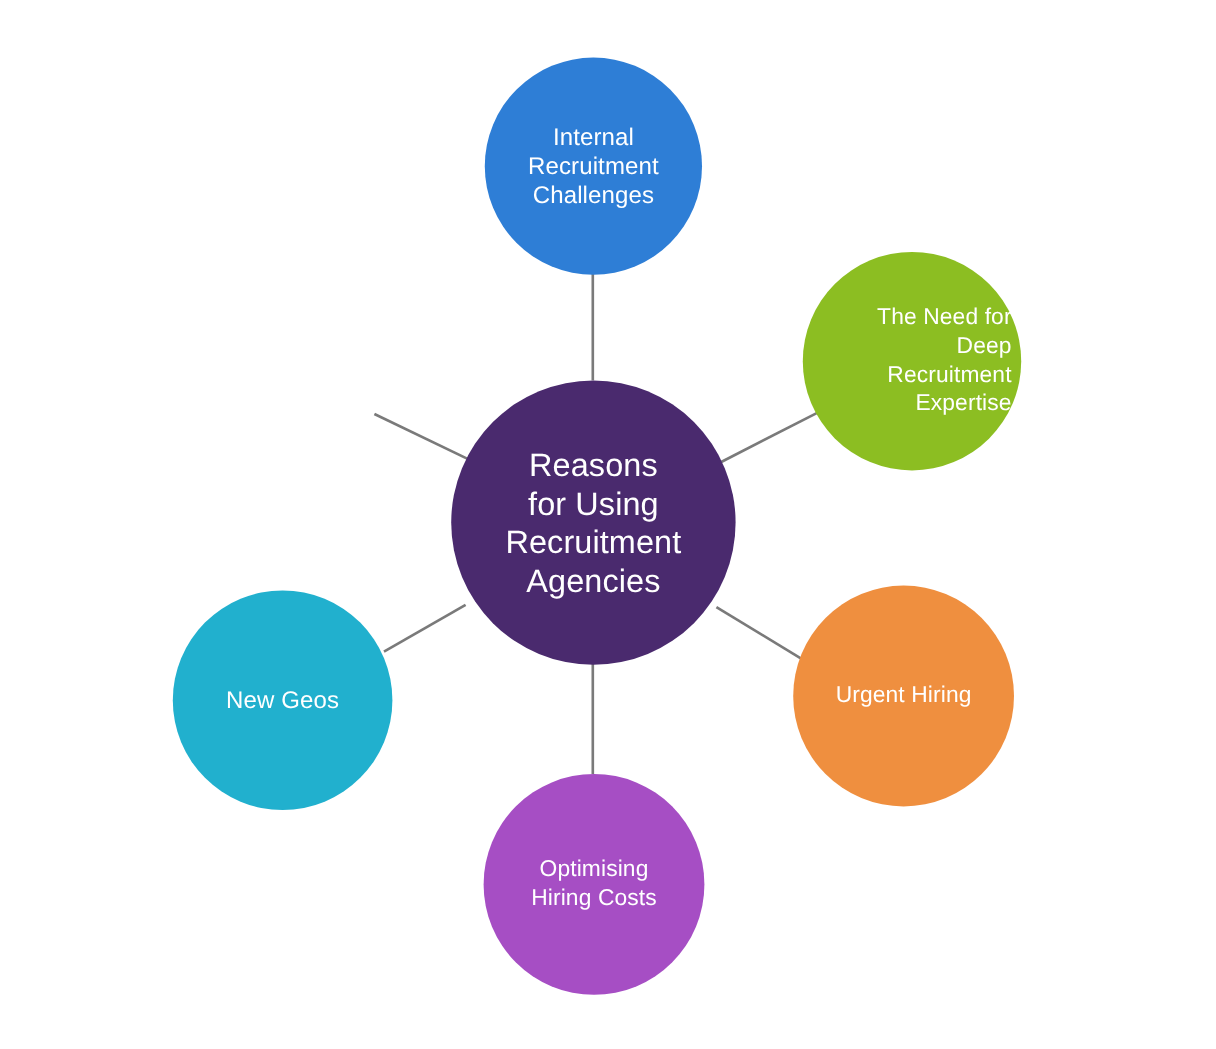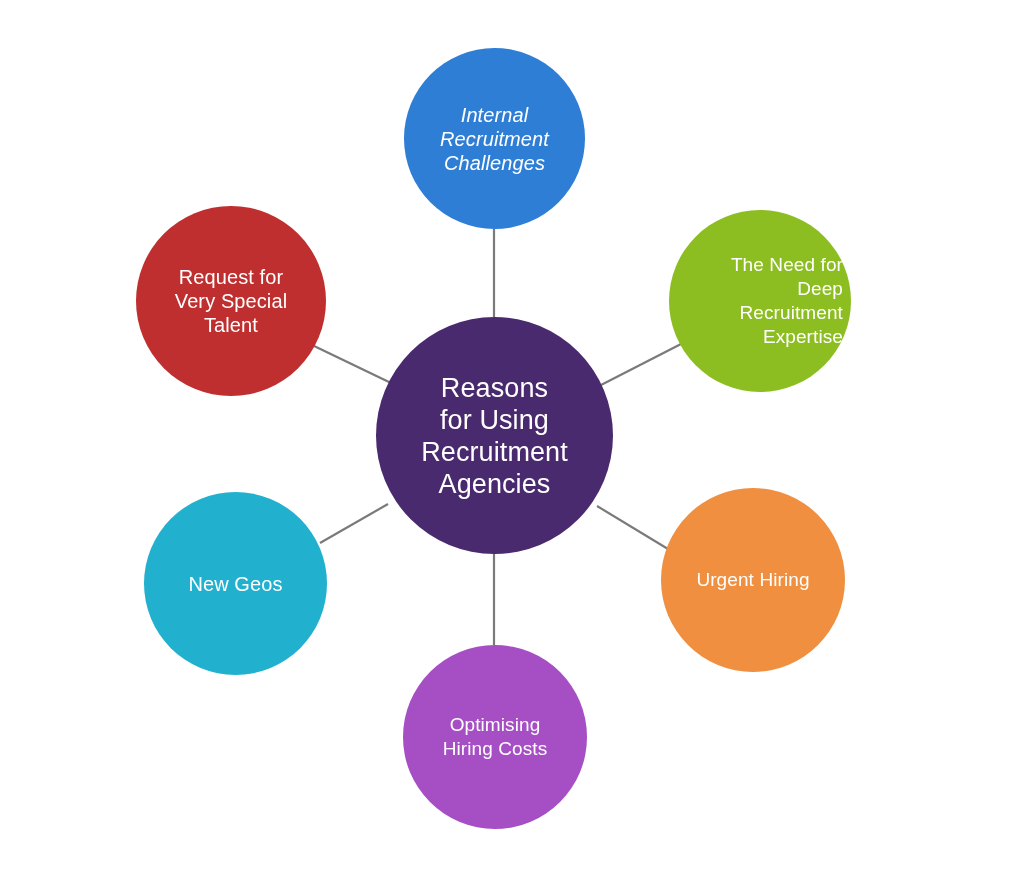--- a/index.html
+++ b/index.html
@@ -64,21 +64,20 @@
   #node-internal-recruitment-challenges {
     left: 404px;
     top: 48px;
     width: 181px;
     height: 181px;
     background: #2e7ed6;
   }
   #node-internal-recruitment-challenges .node-label {
     font-size: 20px;
     line-height: 24px;
-    font-style: italic;
   }
   #node-need-deep-expertise {
     left: 669px;
     top: 210px;
     width: 182px;
     height: 182px;
     background: #8cbe22;
   }
   #node-need-deep-expertise .node-label {
     font-size: 19px;
@@ -172,19 +171,14 @@
 
   <div class="node satellite" id="node-new-geos">
     <span class="node-label">New Geos</span>
   </div>
 
   <div class="node satellite" id="node-optimising-hiring-costs">
     <span class="node-label">Optimising
 Hiring Costs</span>
   </div>
 
-  <div class="node satellite" id="node-request-special-talent">
-    <span class="node-label">Request for
-Very Special
-Talent</span>
-  </div>
 
 </div>
 
 </body></html>

